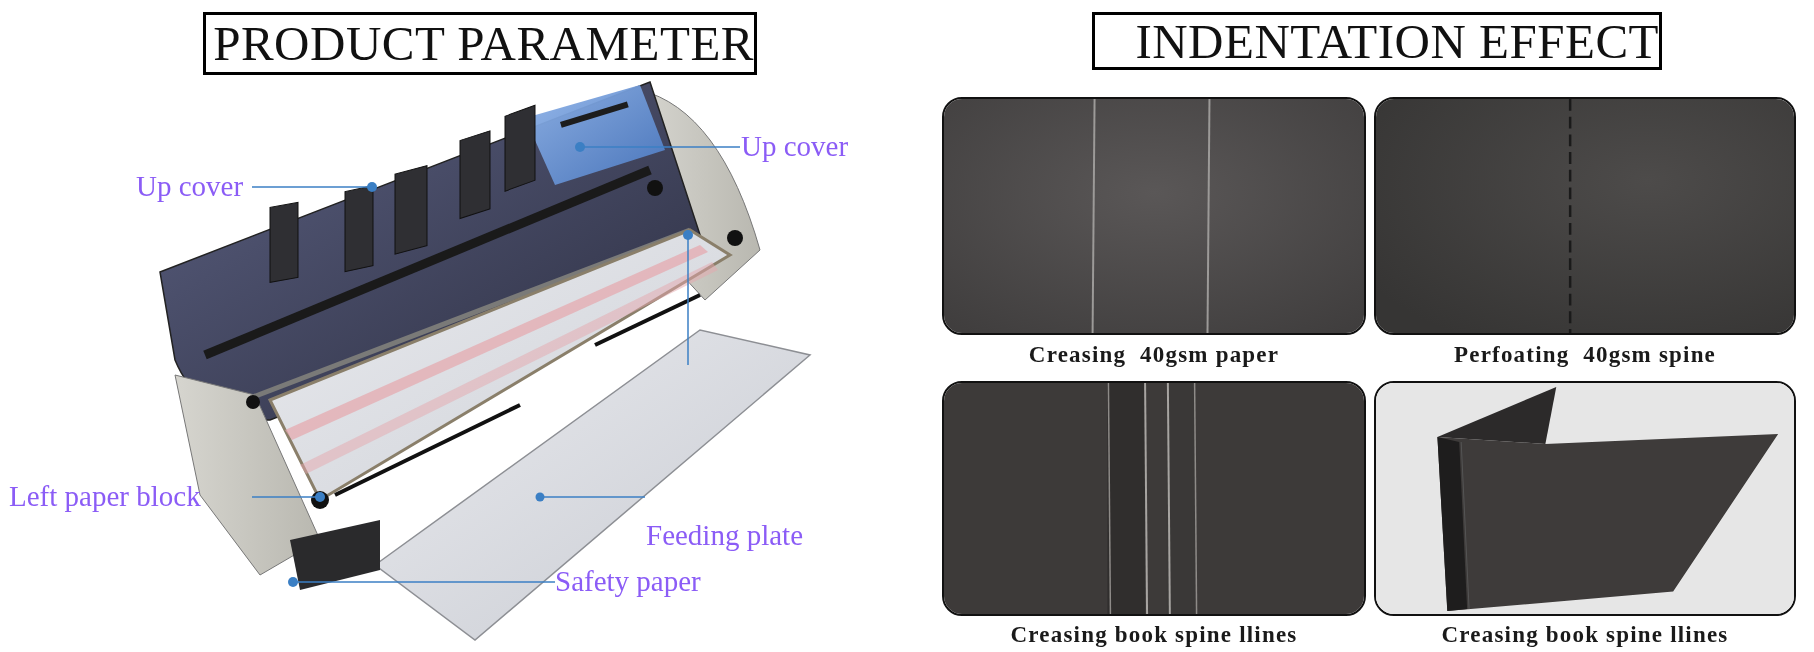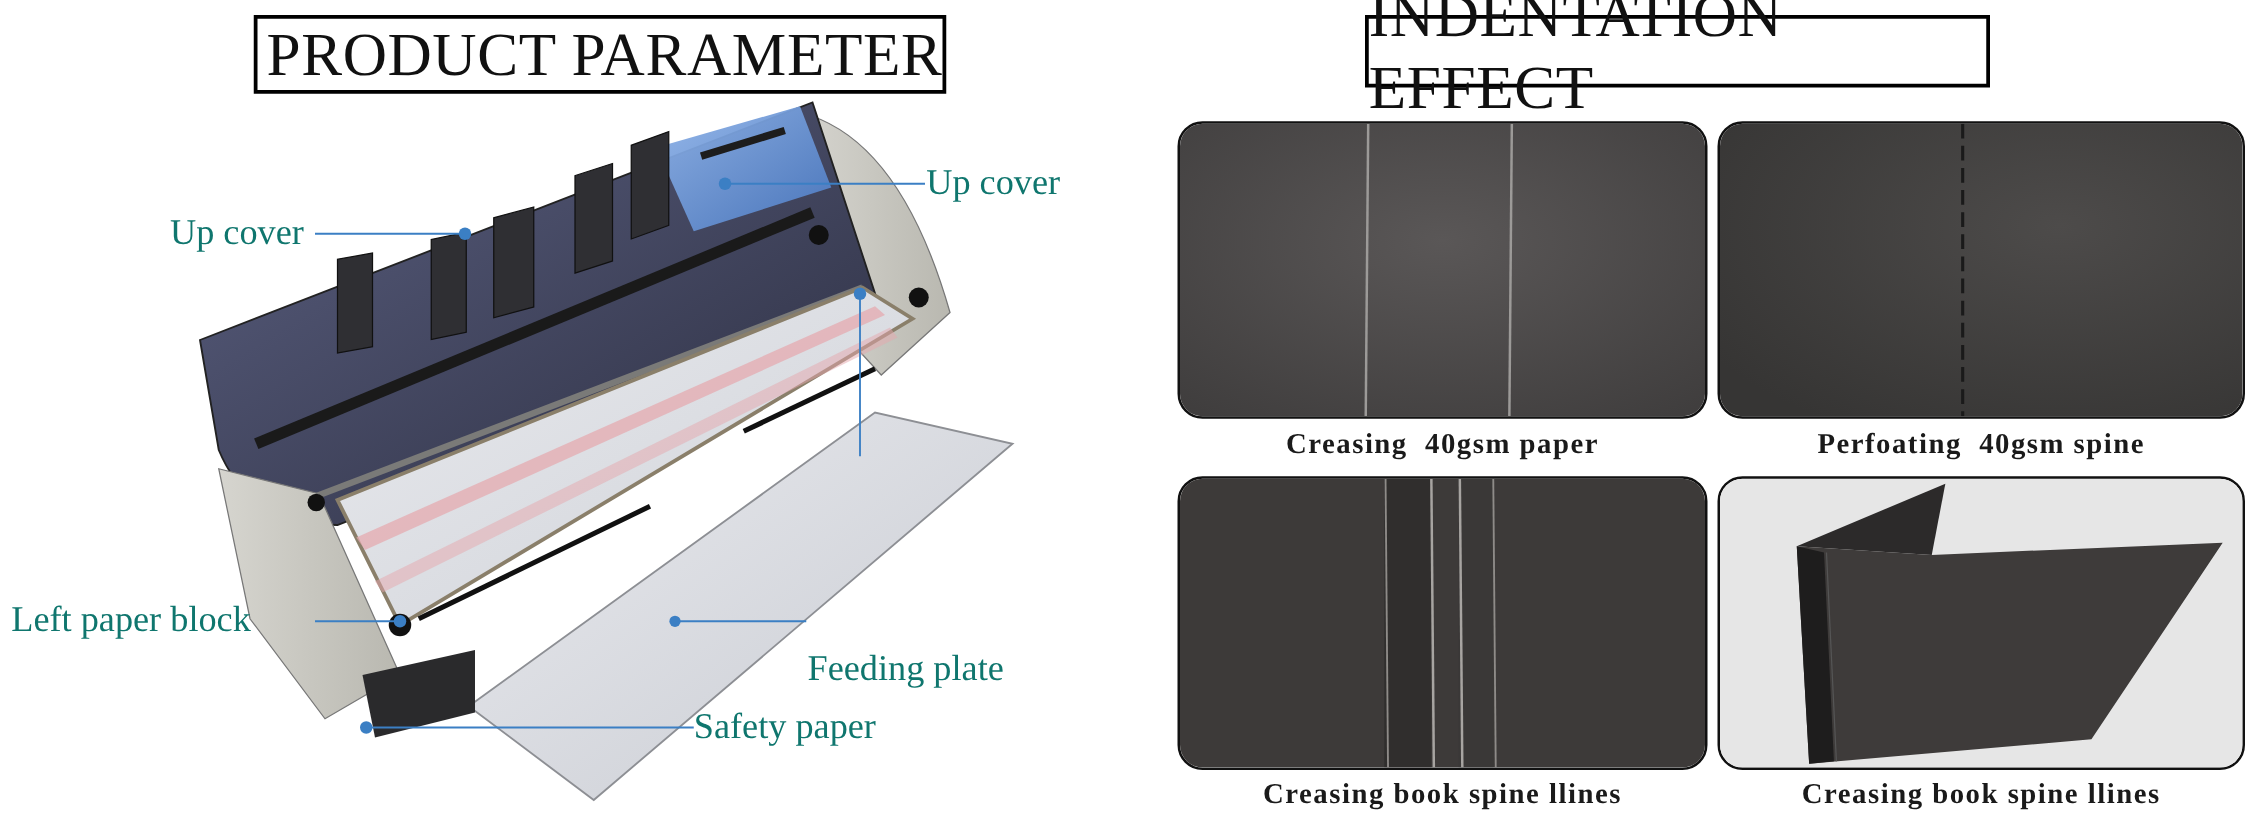--- a/index.html
+++ b/index.html
@@ -3,25 +3,25 @@
 <meta charset="utf-8">
 <style>
   html, body { margin:0; padding:0; background:#ffffff; }
   body { width:1814px; height:652px; position:relative; overflow:hidden;
          font-family:"Liberation Serif", "DejaVu Serif", serif; }
 
   .title-box { position:absolute; border:3px solid #000; background:#fff;
                display:flex; align-items:center; justify-content:flex-end;
                font-size:49px; color:#111; letter-spacing:0.5px; box-sizing:border-box; }
   #title-left  { left:203px; top:12px; width:554px; height:63px; }
-  #title-right { left:1092px; top:12px; width:500px; height:58px; }
+  #title-right { left:1092px; top:12px; width:570px; height:58px; }
 
   
   #machine { position:absolute; left:0; top:0; width:900px; height:652px; }
-  .callout { position:absolute; color:#0f766e; font-size:29px; white-space:nowrap; line-height:1; }
+  .callout { position:absolute; color:#8b5cf6; font-size:29px; white-space:nowrap; line-height:1; }
 
   
   .panel { position:absolute; border:2px solid #111; border-radius:20px; overflow:hidden; box-sizing:border-box; }
   .panel svg { position:absolute; left:0; top:0; width:100%; height:100%; }
   .caption { position:absolute; font-size:23px; font-weight:bold; color:#1a1a1a;
              letter-spacing:1.2px; text-align:center; white-space:pre; }
 </style>
 </head>
 <body>
 

